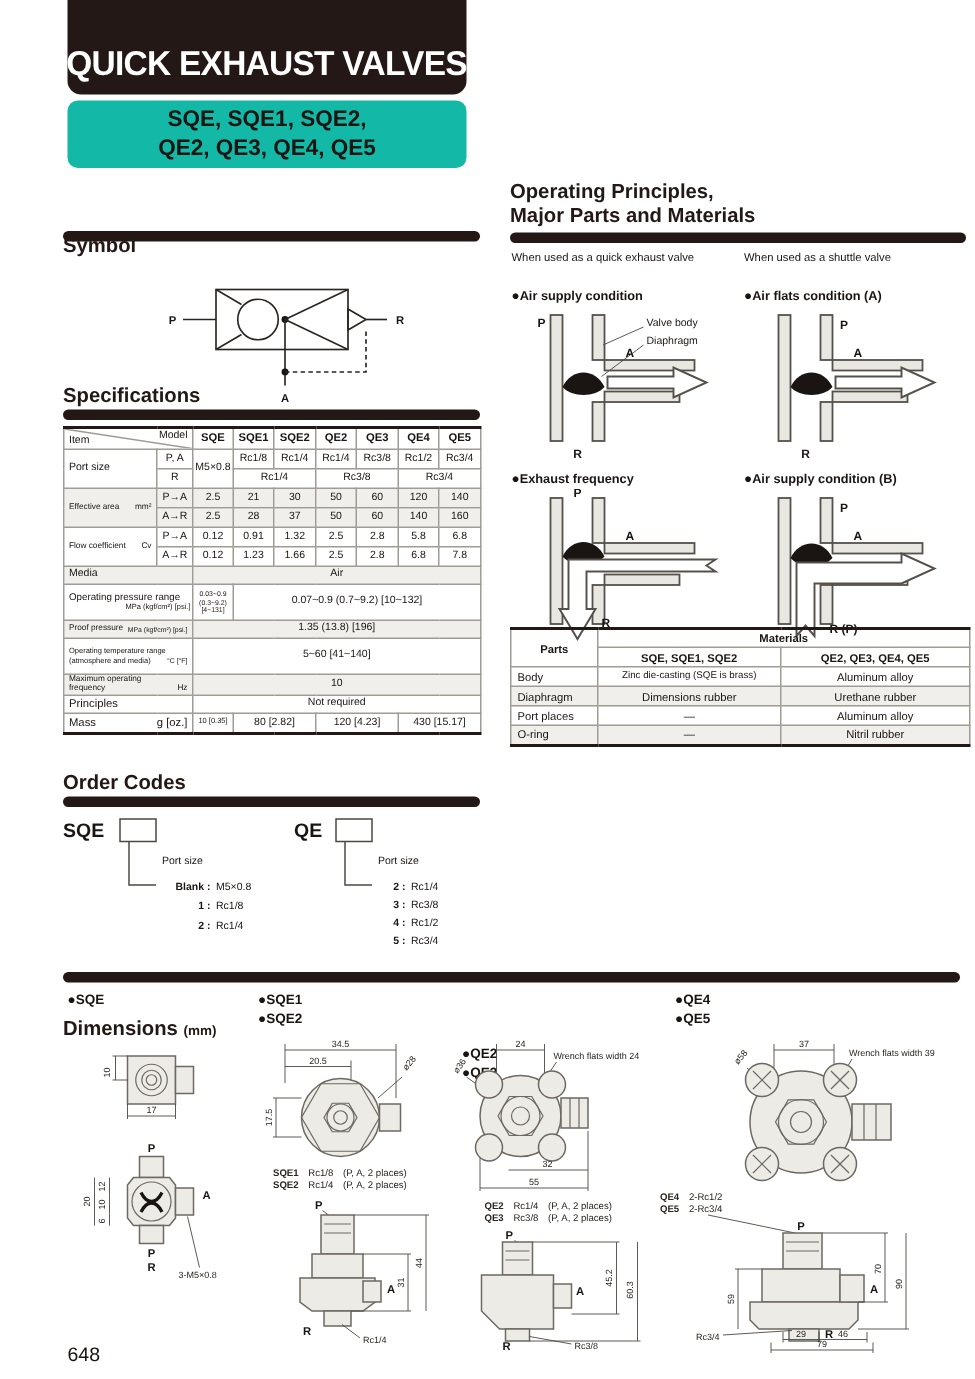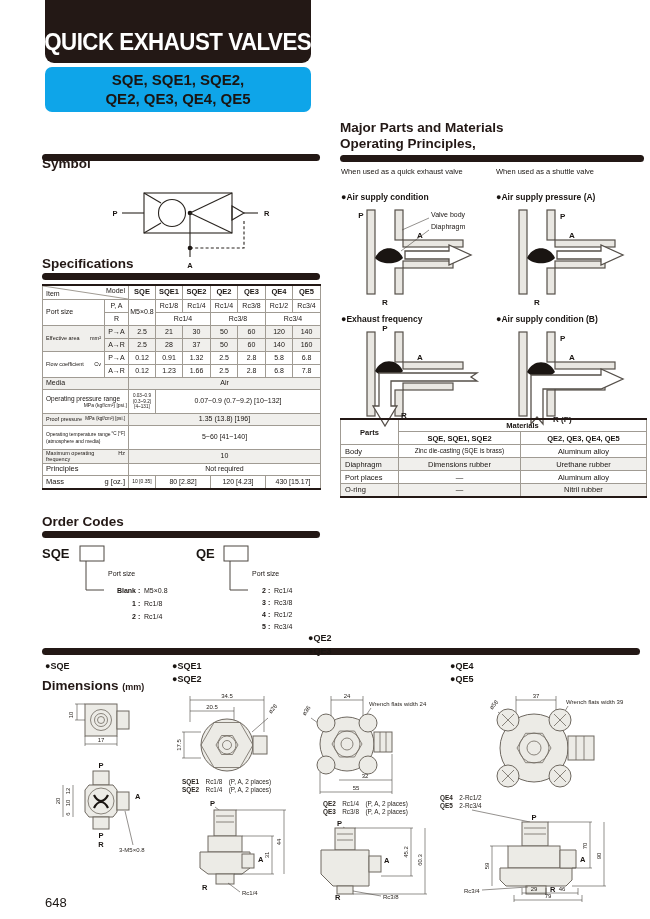--- a/index.html
+++ b/index.html
@@ -4,35 +4,35 @@
 <style>
   html,body{margin:0;padding:0;background:#fff;}
   .page{position:relative;width:650px;height:919px;background:#fff;overflow:hidden;
         font-family:"Liberation Sans", sans-serif;color:#1a1512;}
   .abs{position:absolute;}
 
   
   .title-box{background:#231815;border-radius:0 0 9px 9px;display:flex;align-items:flex-end;justify-content:center;}
   .title-box .t{color:#fff;font-weight:bold;font-size:23px;letter-spacing:-0.5px;transform:scaleX(.97);
                 white-space:nowrap;padding-bottom:7px;}
-  .models-box{background:#0ea5e9;border-radius:7px;text-align:center;font-weight:bold;font-size:15px;
+  .models-box{background:#14b8a6;border-radius:7px;text-align:center;font-weight:bold;font-size:15px;
               line-height:19px;padding-top:3px;}
 
   .sec-h{font-weight:bold;font-size:13.5px;color:#231815;}
   .sec-h .mm{font-size:9px;font-weight:bold;}
   .sec-bar{background:#231815;height:7px;border-radius:4px;}
 
   
   table{border-collapse:collapse;table-layout:fixed;}
   .spec{width:278px;font-size:7px;}
   .spec td,.spec th{border:1px solid #a09b93;padding:0 1px;text-align:center;vertical-align:middle;
                     overflow:hidden;line-height:1.15;}
   .spec tr.shade td,.spec tr.shade th{background:#f0efec;}
   .spec .lab{text-align:left;padding-left:3px;}
-  .spec .u-row{display:flex;justify-content:space-between;align-items:flex-start;padding-right:2px;}
+  .spec .u-row{display:flex;justify-content:space-between;align-items:flex-end;padding-right:2px;}
   .spec .tiny{font-size:4.6px;line-height:1.25;}
   .spec .sm{font-size:5.5px;}
   .spec thead th{font-weight:bold;font-size:7.5px;}
   .t-top{border-top:2px solid #231815 !important;}
   .t-bot{border-bottom:2px solid #231815 !important;}
   .diag-cell{position:relative;height:13px;}
   .diag-cell svg{position:absolute;left:0;top:0;}
   .diag-cell .itm{position:absolute;left:3px;bottom:1px;font-size:7px;}
   .diag-cell .mdl{position:absolute;right:3px;top:1px;font-size:7px;}
 
@@ -301,33 +301,33 @@
     <text class="octx" x="78" y="62">Rc3/8</text>
     <text class="ocb" x="70" y="74" text-anchor="end">4</text>
     <text class="ocb" x="72" y="74">:</text>
     <text class="octx" x="78" y="74">Rc1/2</text>
     <text class="ocb" x="70" y="86" text-anchor="end">5</text>
     <text class="ocb" x="72" y="86">:</text>
     <text class="octx" x="78" y="86">Rc3/4</text>
   </svg>
 
   <div class="abs sec-h" style="left:340px;top:120px;line-height:16px;">
+    <div>Operating Principles,</div>
     <div>Major Parts and Materials</div>
-    <div>Operating Principles,</div>
   </div>
   <div class="abs sec-bar" style="left:340px;top:155px;width:304px;"></div>
 
   <div class="abs cap" style="left:341px;top:167px;width:132px;">When used as a quick exhaust valve</div>
   <div class="abs cap" style="left:496px;top:167px;width:148px;">When used as a shuttle valve</div>
 
   <div class="abs cond" style="left:341px;top:192px;">
     <span class="dot">●</span><span>Air supply condition</span>
   </div>
   <div class="abs cond" style="left:496px;top:192px;">
-    <span class="dot">●</span><span>Air supply pressure (A)</span>
+    <span class="dot">●</span><span>Air flats condition (A)</span>
   </div>
 
   <svg class="abs" style="left:345px;top:204px;" width="150" height="108" viewBox="0 0 150 108">
     <rect class="vbody" x="22" y="6" width="8" height="84"></rect>
     <rect class="vbody" x="50" y="6" width="8" height="30"></rect>
     <rect class="vbody" x="58" y="36" width="60" height="7"></rect>
     <rect class="vbody" x="58" y="57" width="50" height="7"></rect>
     <rect class="vbody" x="50" y="64" width="8" height="26"></rect>
     <path class="vdia" d="M30,54 C36,41 52,41 58,54 C52,61 36,61 30,54 Z"></path>
     <path class="varrow" d="M60,47 H104 V41 L126,51 L104,61 V55 H60 Z"></path>
@@ -432,21 +432,21 @@
   </div>
   <div class="abs sec-bar" style="left:42px;top:648px;width:598px;"></div>
 
   <div class="abs grp-lab" style="left:45px;top:660px;">
     <div><span>●</span><span>SQE</span></div>
   </div>
   <div class="abs grp-lab" style="left:172px;top:660px;">
     <div><span>●</span><span>SQE1</span></div>
     <div><span>●</span><span>SQE2</span></div>
   </div>
-  <div class="abs grp-lab" style="left:308px;top:632px;">
+  <div class="abs grp-lab" style="left:308px;top:696px;">
     <div><span>●</span><span>QE2</span></div>
     <div><span>●</span><span>QE3</span></div>
   </div>
   <div class="abs grp-lab" style="left:450px;top:660px;">
     <div><span>●</span><span>QE4</span></div>
     <div><span>●</span><span>QE5</span></div>
   </div>
 
   <svg class="abs" style="left:45px;top:690px;" width="125" height="200" viewBox="0 0 125 200">
     <rect class="draw" x="40" y="14" width="32" height="32"></rect>

